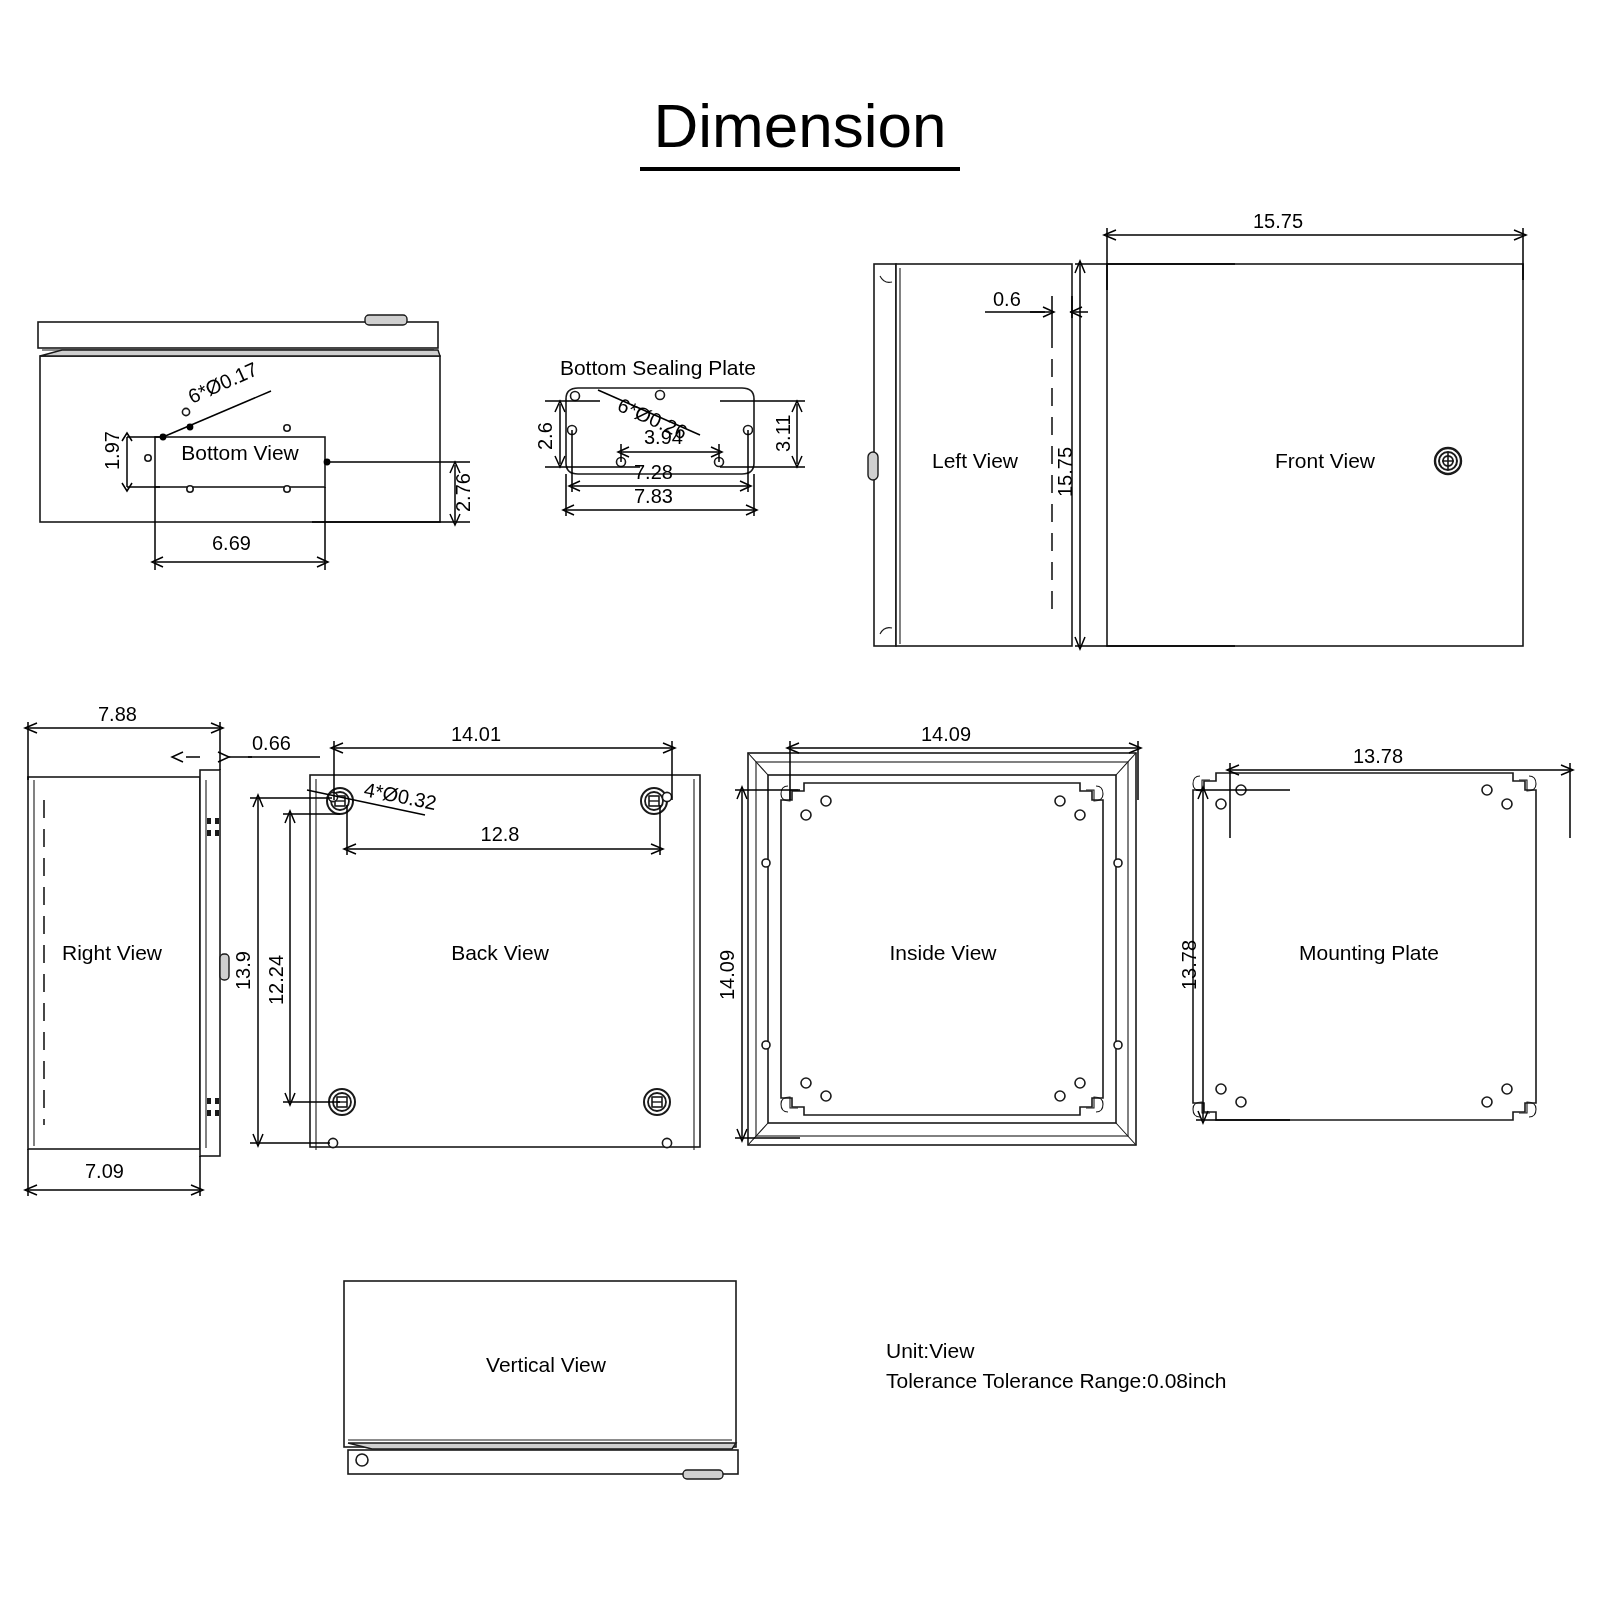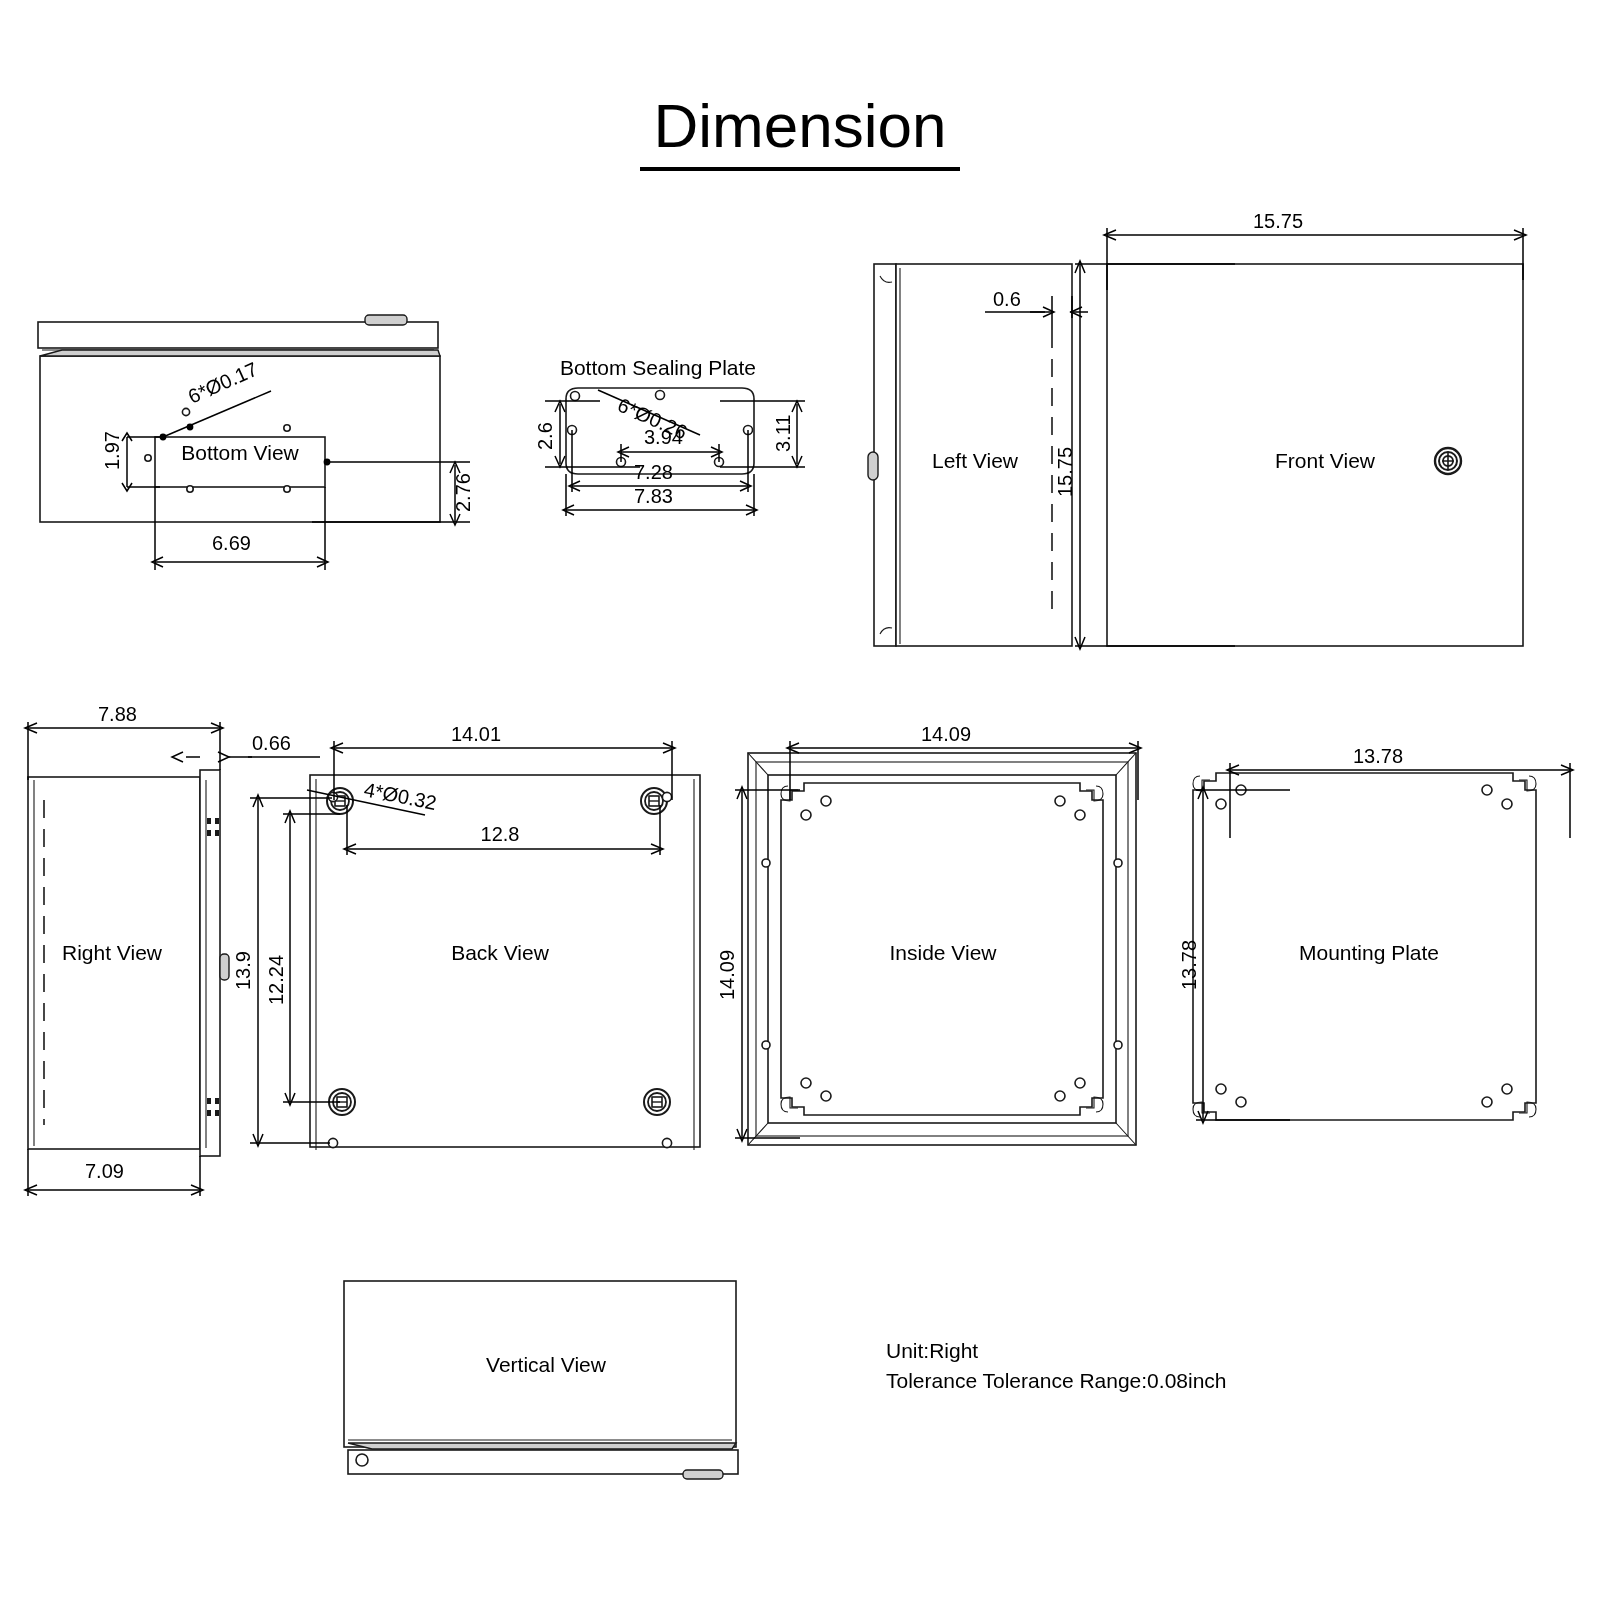--- a/index.html
+++ b/index.html
@@ -413,17 +413,17 @@
       <path class="fillg" d="M348 1443 L372 1449 L732 1449 L736 1443 Z"></path>
       <rect class="fillw" x="348" y="1450" width="390" height="24"></rect>
       <circle class="dot" cx="362" cy="1460" r="6"></circle>
       <rect class="fillg" x="683" y="1470" width="40" height="9" rx="4"></rect>
       <text class="vlabel" x="546" y="1372" text-anchor="middle">Vertical View</text>
     </g>
 
   </svg>
 
   <div id="footer-notes">
-    <div class="footer-line">Unit:Right</div>
+    <div class="footer-line">Unit:View</div>
     <div class="footer-line">Tolerance Tolerance Range:0.08inch</div>
   </div>
 
 </div>
 
 </body></html>

